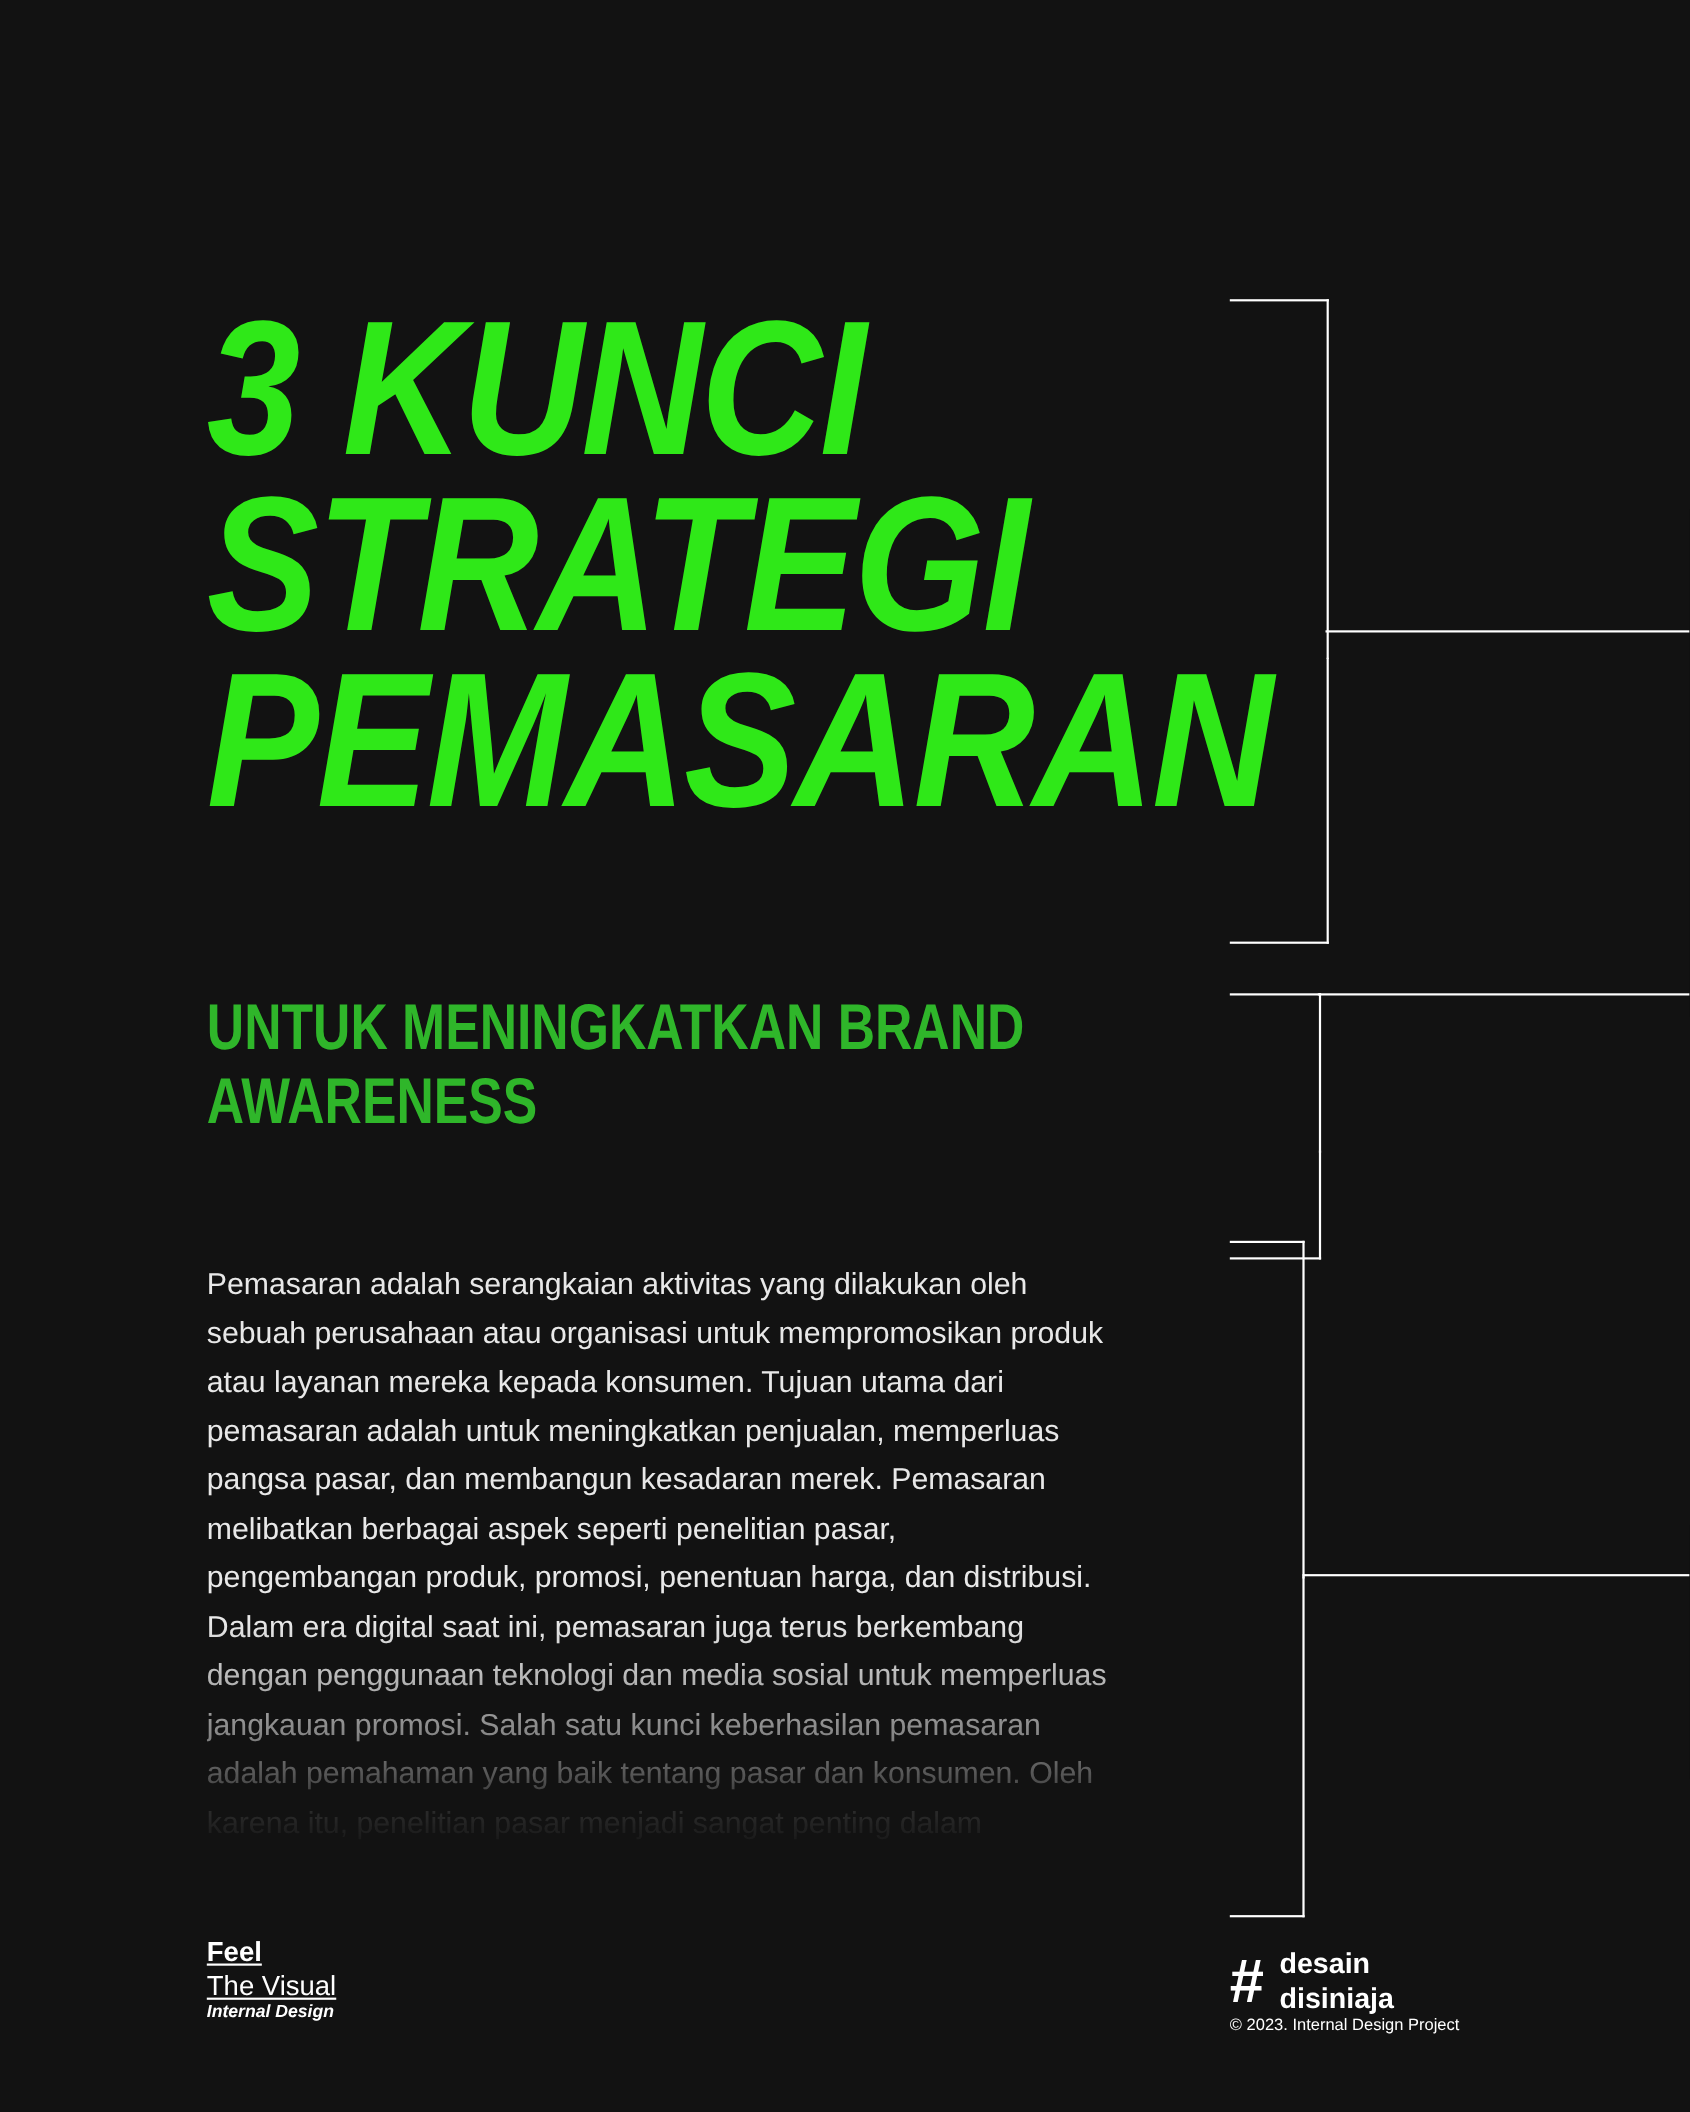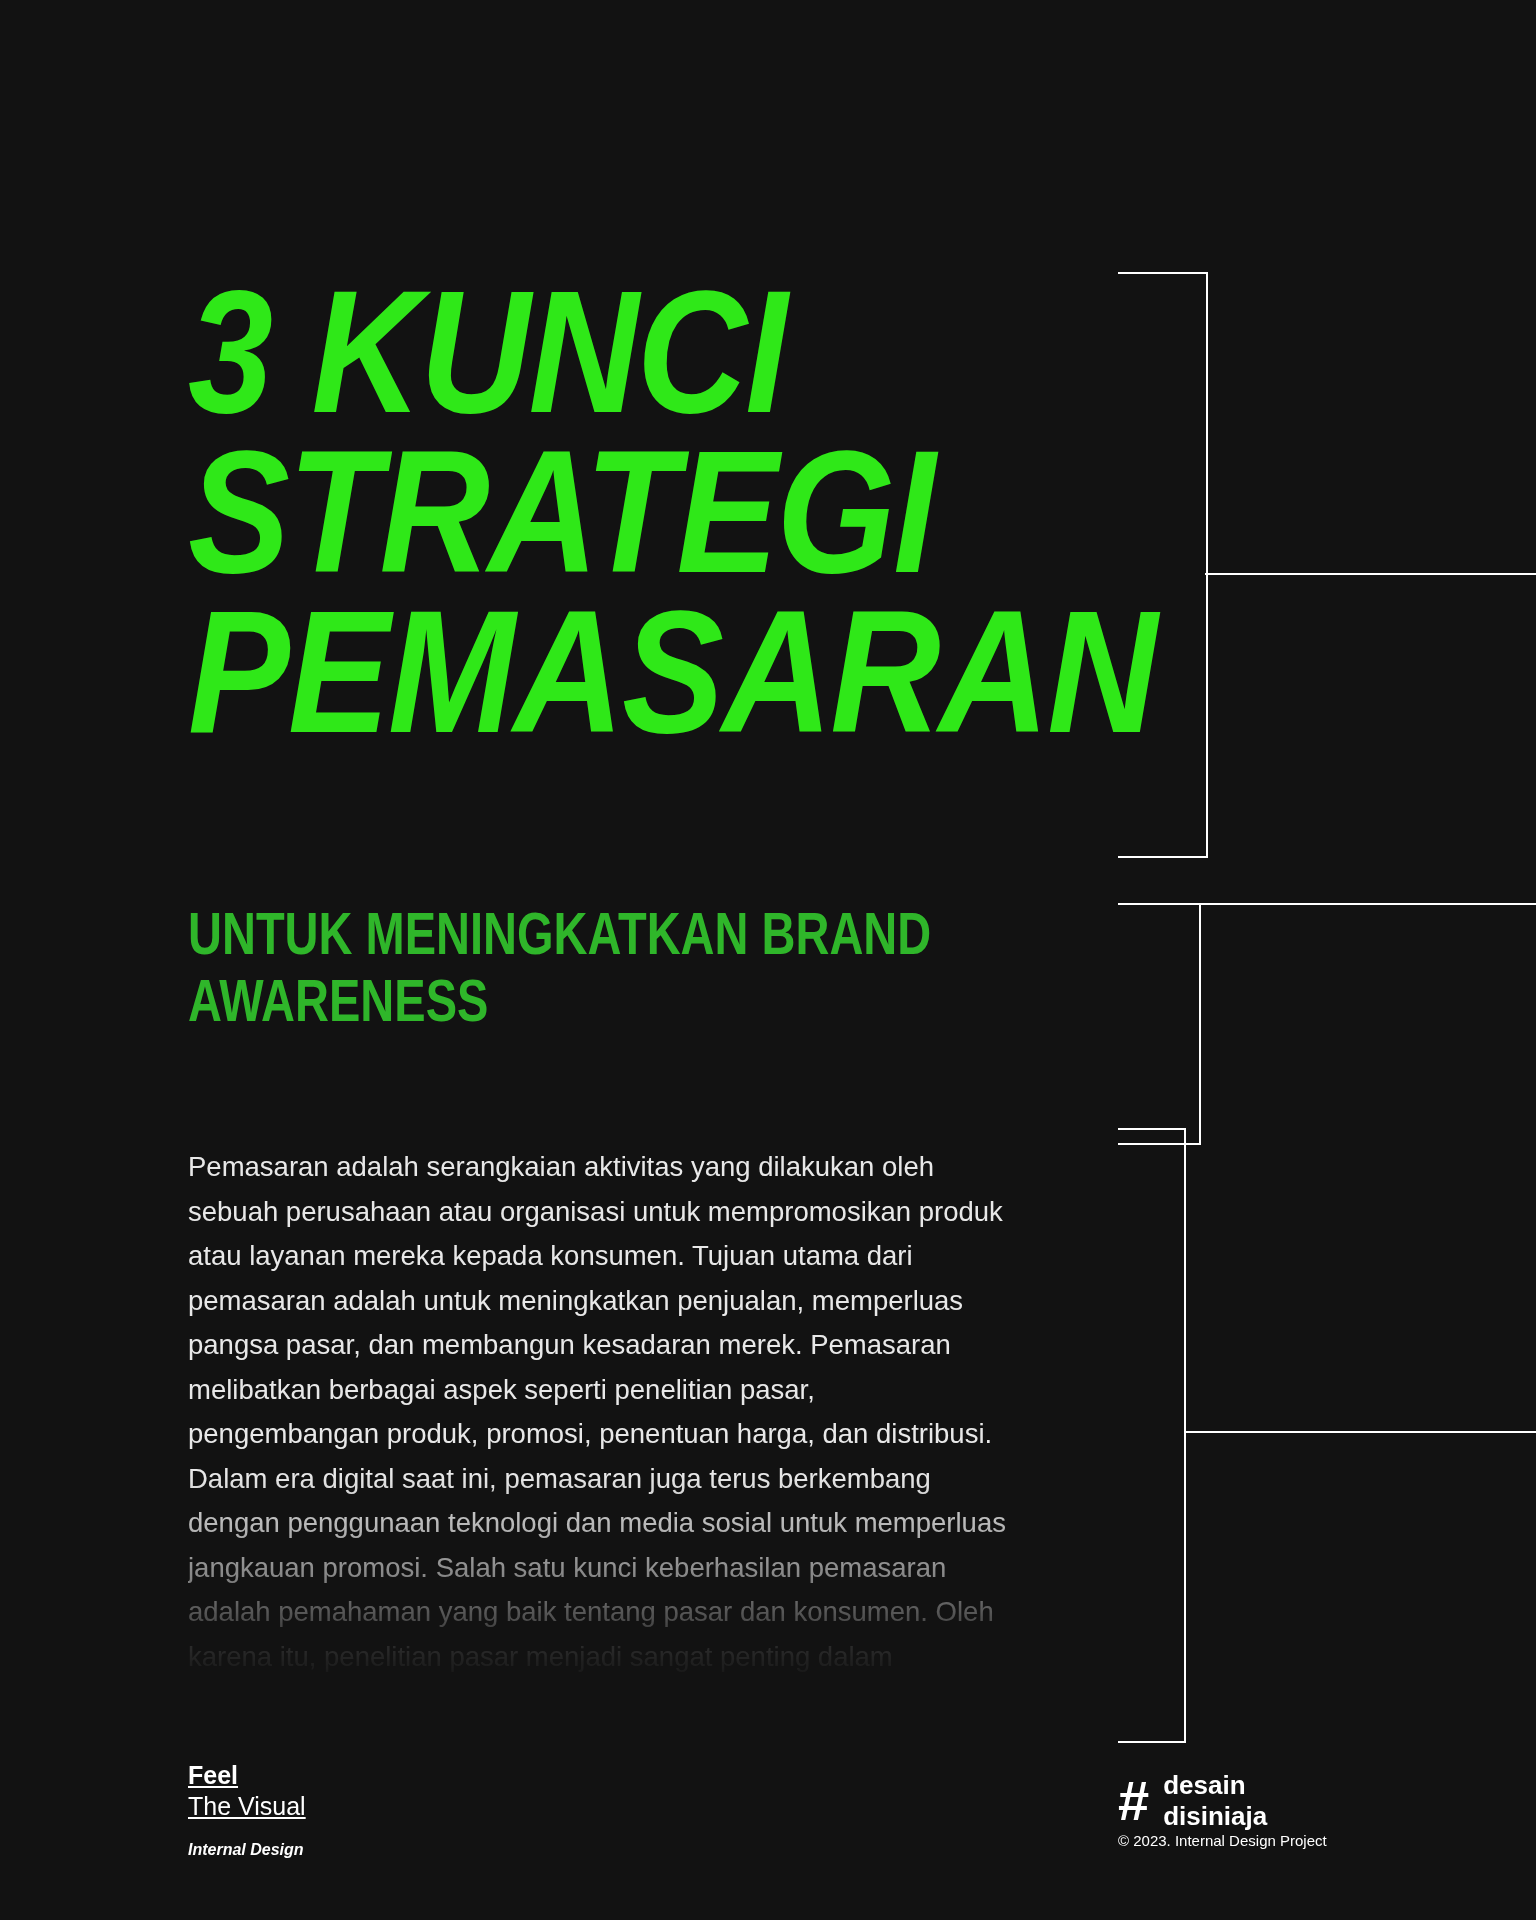--- a/index.html
+++ b/index.html
@@ -124,21 +124,21 @@
   .brand-left .brand-name {
     font-size: 25px;
     font-weight: 700;
     line-height: 1.22;
     color: #ffffff;
     white-space: pre-line;
     text-decoration: underline;
   }
   .brand-left .brand-name .thin { font-weight: 400; text-align: center; }
   .brand-left .brand-sub {
-    margin-top: 20px;
+    margin-top: 0;
     font-size: 16px;
     font-style: italic;
     font-weight: 700;
     color: #ffffff;
   }
 
   
   .brand-right {
     position: absolute;
     left: 1118px;

